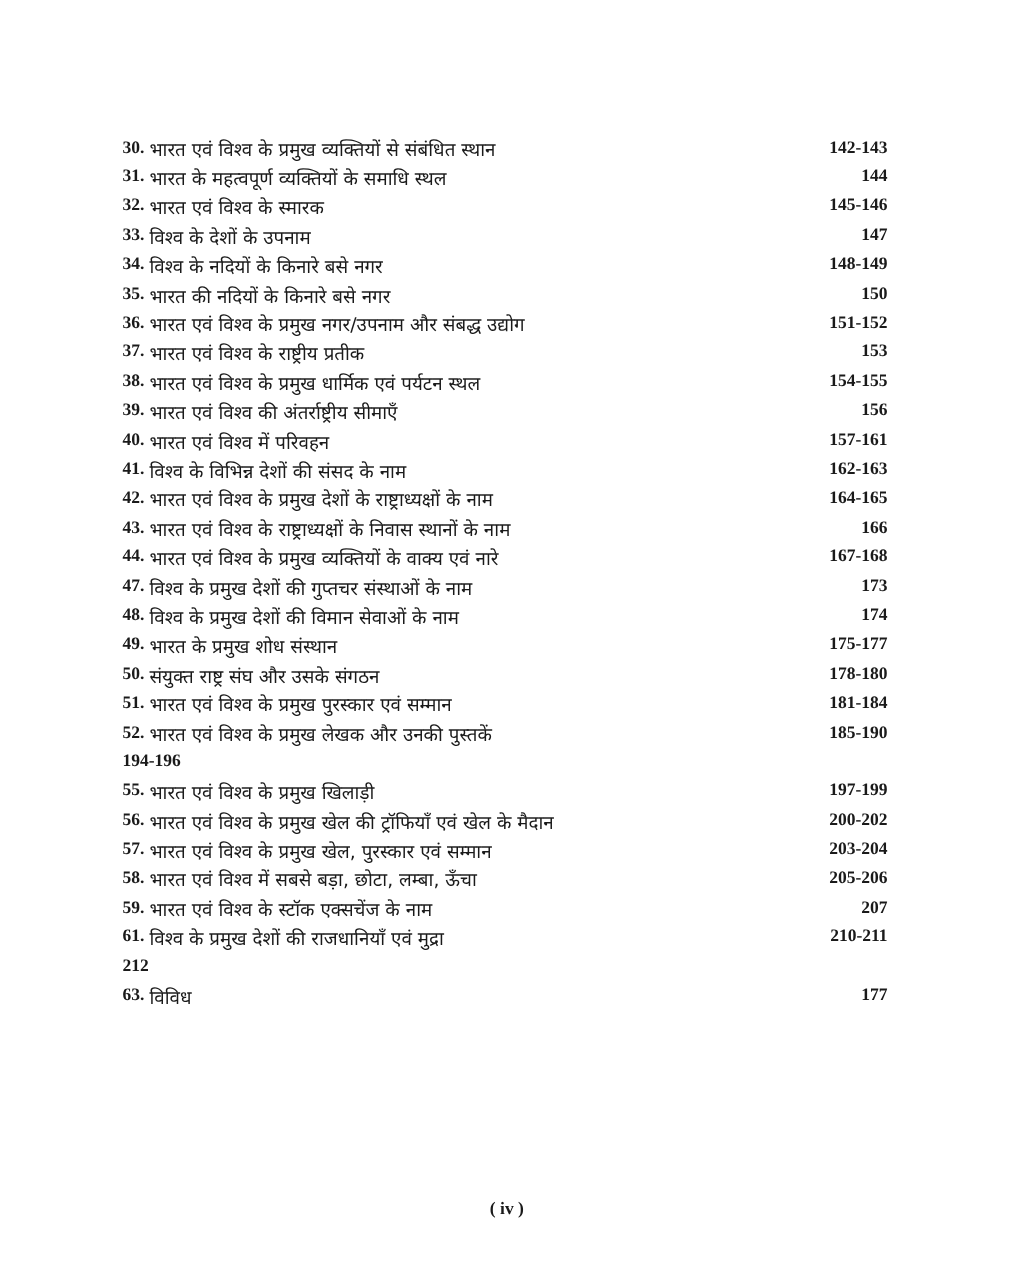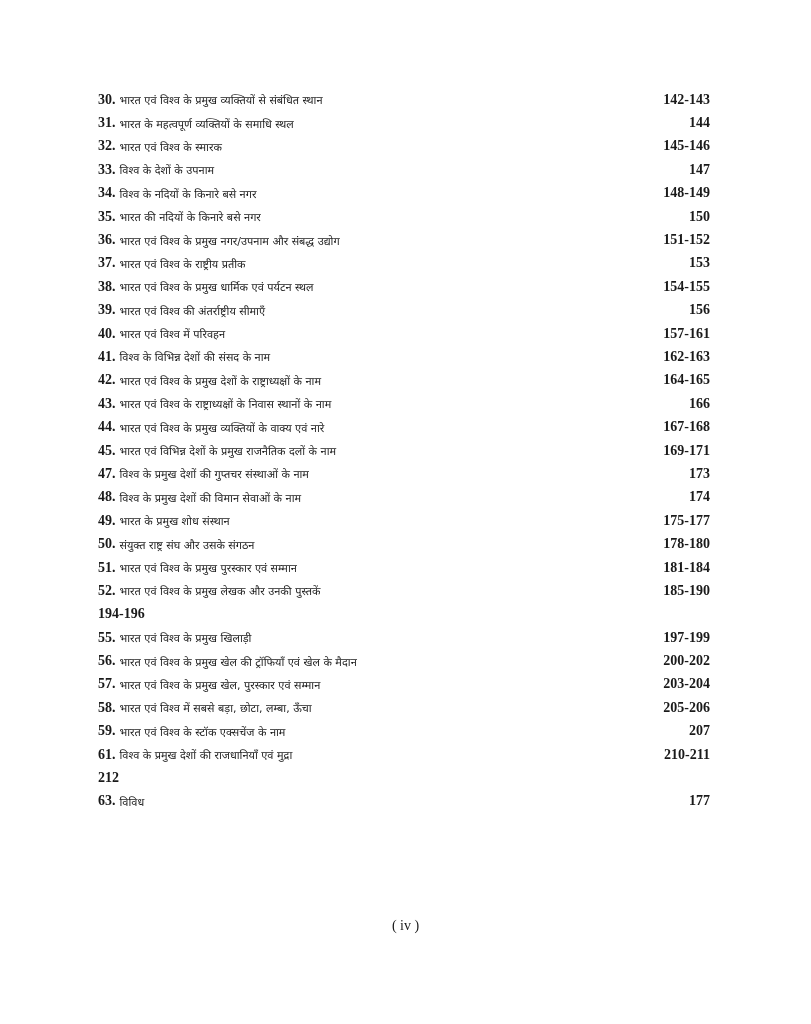--- a/index.html
+++ b/index.html
@@ -2,34 +2,34 @@
 <html><head>
   <meta charset="utf-8">
   <style>
     html, body { margin: 0; padding: 0; background: #ffffff; }
     body {
       width: 811px; height: 1024px; position: relative; overflow: hidden;
       font-family: "Liberation Serif", "DejaVu Serif", serif;
       color: #1a1a1a;
     }
     .toc {
-      position: absolute; left: 98px; top: 88px; width: 612px;
+      position: absolute; left: 98px; top: 107px; width: 612px;
       list-style: none; margin: 0; padding: 0;
     }
     .toc-row {
       height: 23.4px; display: flex; align-items: center; justify-content: space-between;
       font-size: 13.5px;
     }
     .toc-left { display: flex; align-items: center; white-space: nowrap; }
     .toc-num { font-weight: bold; font-size: 14px; }
-    .toc-title { margin-left: 4px; font-family: "DejaVu Sans", sans-serif; font-size: 11px; }
+    .toc-title { margin-left: 4px; font-family: "DejaVu Sans", sans-serif; font-size: 15px; }
     .toc-page { font-weight: bold; font-size: 14px; text-align: right; white-space: nowrap; }
     .page-number {
-      position: absolute; left: 0; right: 0; top: 918px; text-align: center;
-      font-weight: normal; font-size: 14px;
+      position: absolute; left: 0; right: 0; top: 960px; text-align: center;
+      font-weight: bold; font-size: 14px;
     }
   </style>
 </head>
 <body>
 
 <ul class="toc" id="toc">
     <li class="toc-row">
     <span class="toc-left">
       <span class="toc-num">30.</span>
       <span class="toc-title">भारत एवं विश्व के प्रमुख व्यक्तियों से संबंधित स्थान</span>
@@ -129,27 +129,20 @@
   </li>
     <li class="toc-row">
     <span class="toc-left">
       <span class="toc-num">44.</span>
       <span class="toc-title">भारत एवं विश्व के प्रमुख व्यक्तियों के वाक्य एवं नारे</span>
     </span>
     <span class="toc-page">167-168</span>
   </li>
     <li class="toc-row">
     <span class="toc-left">
-      <span class="toc-num">45.</span>
-      <span class="toc-title">भारत एवं विभिन्न देशों के प्रमुख राजनैतिक दलों के नाम</span>
-    </span>
-    <span class="toc-page">169-171</span>
-  </li>
-    <li class="toc-row">
-    <span class="toc-left">
       <span class="toc-num">47.</span>
       <span class="toc-title">विश्व के प्रमुख देशों की गुप्तचर संस्थाओं के नाम</span>
     </span>
     <span class="toc-page">173</span>
   </li>
     <li class="toc-row">
     <span class="toc-left">
       <span class="toc-num">48.</span>
       <span class="toc-title">विश्व के प्रमुख देशों की विमान सेवाओं के नाम</span>
     </span>

